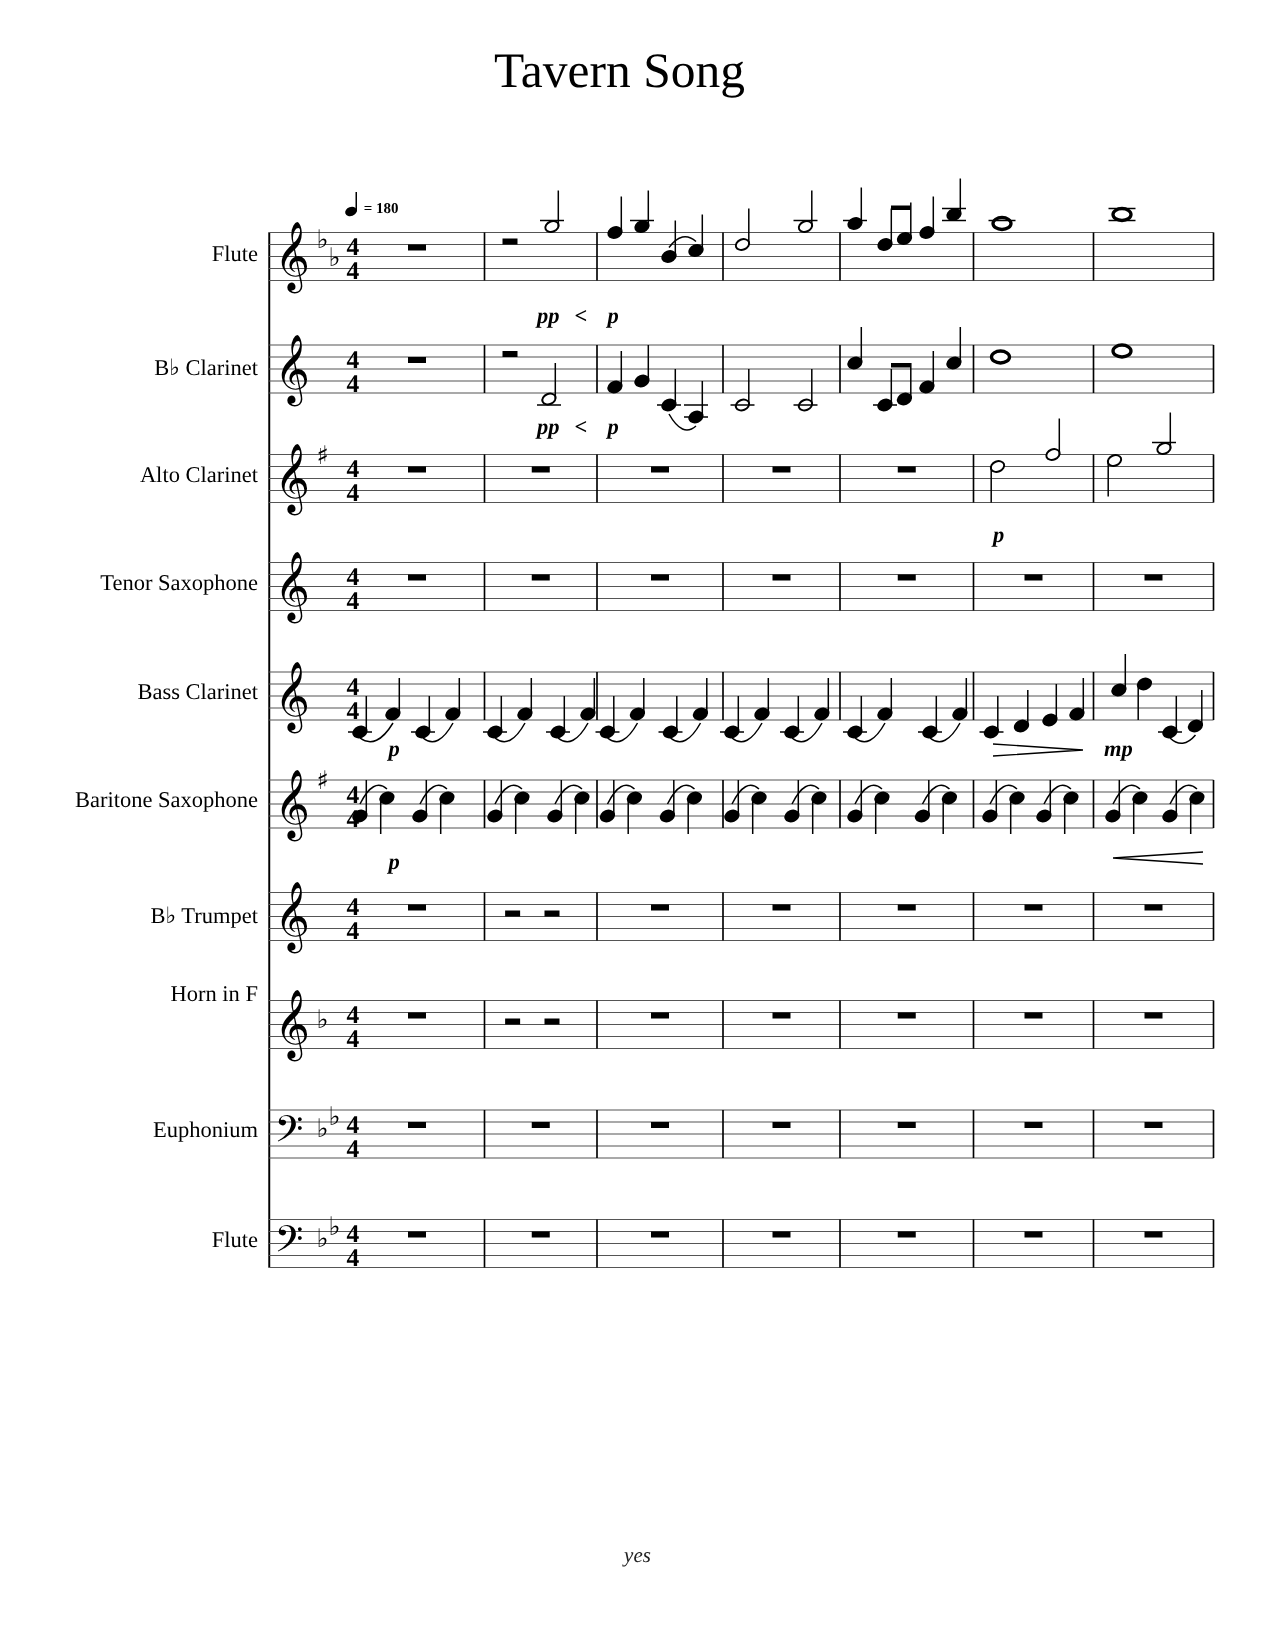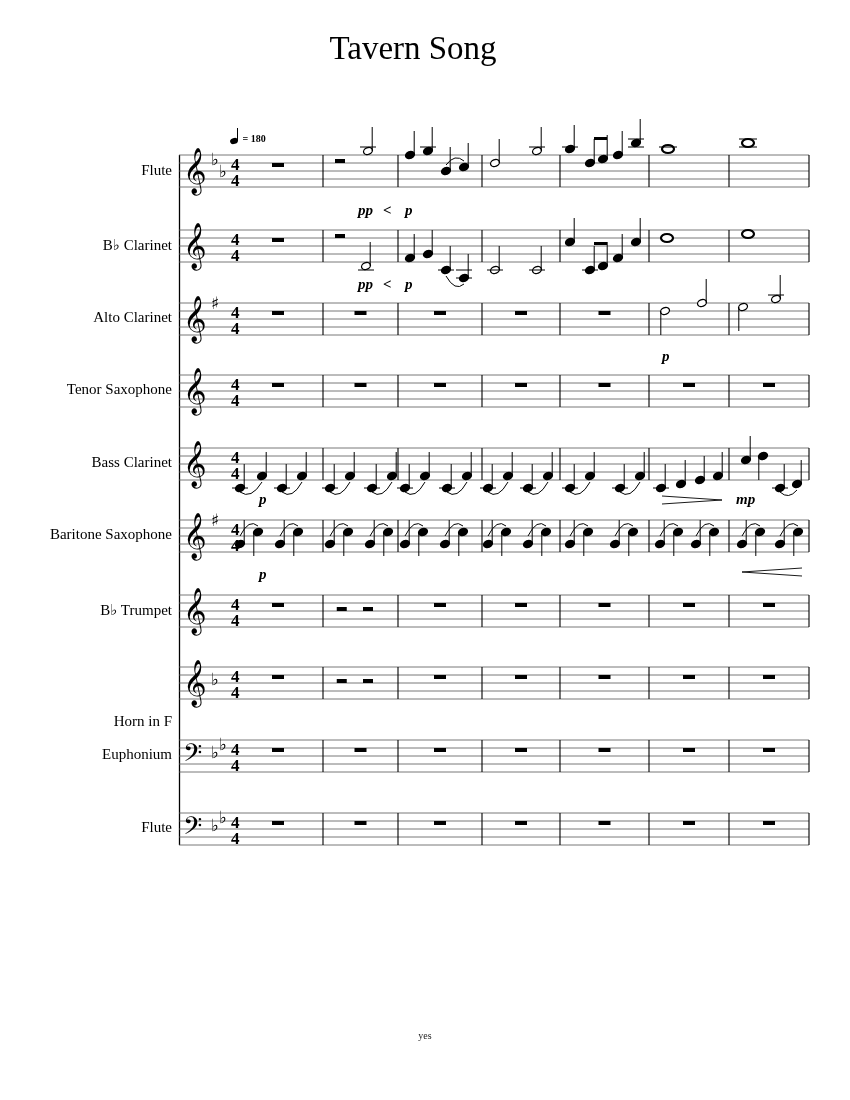--- a/index.html
+++ b/index.html
@@ -1,21 +1,21 @@
 <!DOCTYPE html>
 <html><head>
 <meta charset="utf-8">
 <style>
   html, body { margin: 0; padding: 0; background: #ffffff; }
   body { width: 850px; height: 1100px; position: relative; overflow: hidden;
          font-family: "Liberation Serif", "DejaVu Serif", serif; color: #000; }
   .title { position: absolute; top: 30px; left: 0; width: 826px; text-align: center;
            font-size: 33px; font-family: "Liberation Serif", serif; }
   .footer { position: absolute; top: 1030px; left: 0; width: 850px; text-align: center;
-            font-size: 10px; color: #222; font-family: "Liberation Serif", serif; }
+            font-size: 14px; color: #222; font-family: "Liberation Serif", serif; font-style: italic; }
   .tempo { position: absolute; top: 128px; left: 230px; font-weight: bold; font-size: 10px;
            font-family: "Liberation Serif", serif; }
   .tempo .qnote { display:inline-block; position:relative; width:10px; height:16px; vertical-align: -2px; }
   .tempo .qnote .head { position:absolute; left:0; bottom:0; width:8px; height:6px; background:#000;
                         border-radius:50%; transform: rotate(-20deg); }
   .tempo .qnote .stem { position:absolute; left:7px; bottom:3px; width:1.2px; height:13px; background:#000; }
   .inst-label { position: absolute; right: 678px; font-size: 15px; white-space: nowrap;
                 text-align: right; font-family: "Liberation Serif", serif; }
   svg#score { position: absolute; left: 0; top: 0; }
   .dyn { font-family: "Liberation Serif", serif; font-weight: bold; font-style: italic; font-size: 15px; }
@@ -30,21 +30,21 @@
   <span>= 180</span>
 </div>
 
 <div class="inst-label" style="top:162px">Flute</div>
 <div class="inst-label" style="top:236px">B♭ Clarinet</div>
 <div class="inst-label" style="top:309px">Alto Clarinet</div>
 <div class="inst-label" style="top:381px">Tenor Saxophone</div>
 <div class="inst-label" style="top:454px">Bass Clarinet</div>
 <div class="inst-label" style="top:526px">Baritone Saxophone</div>
 <div class="inst-label" style="top:601px">B♭ Trumpet</div>
-<div class="inst-label" style="top:713px">Horn in F</div>
+<div class="inst-label" style="top:655px">Horn in F</div>
 <div class="inst-label" style="top:746px">Euphonium</div>
 <div class="inst-label" style="top:819px">Flute</div>
 
 <svg id="score" width="850" height="1100">
   <defs>
     <g id="treble-clef">
       <text x="0" y="0" font-family="DejaVu Sans, sans-serif" font-size="44">𝄞</text>
     </g>
     <g id="bass-clef">
       <text x="0" y="0" font-family="DejaVu Sans, sans-serif" font-size="34">𝄢</text>

